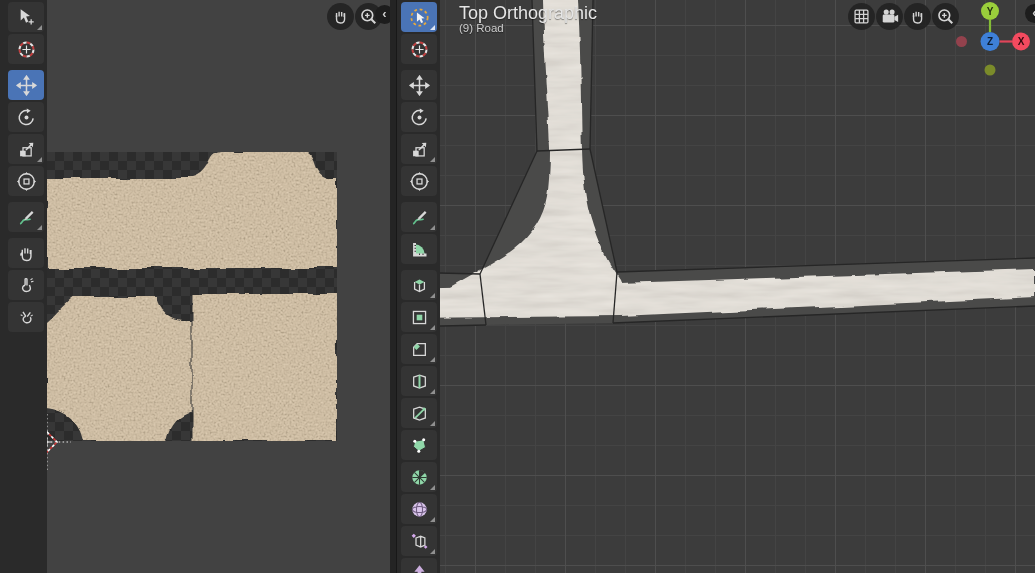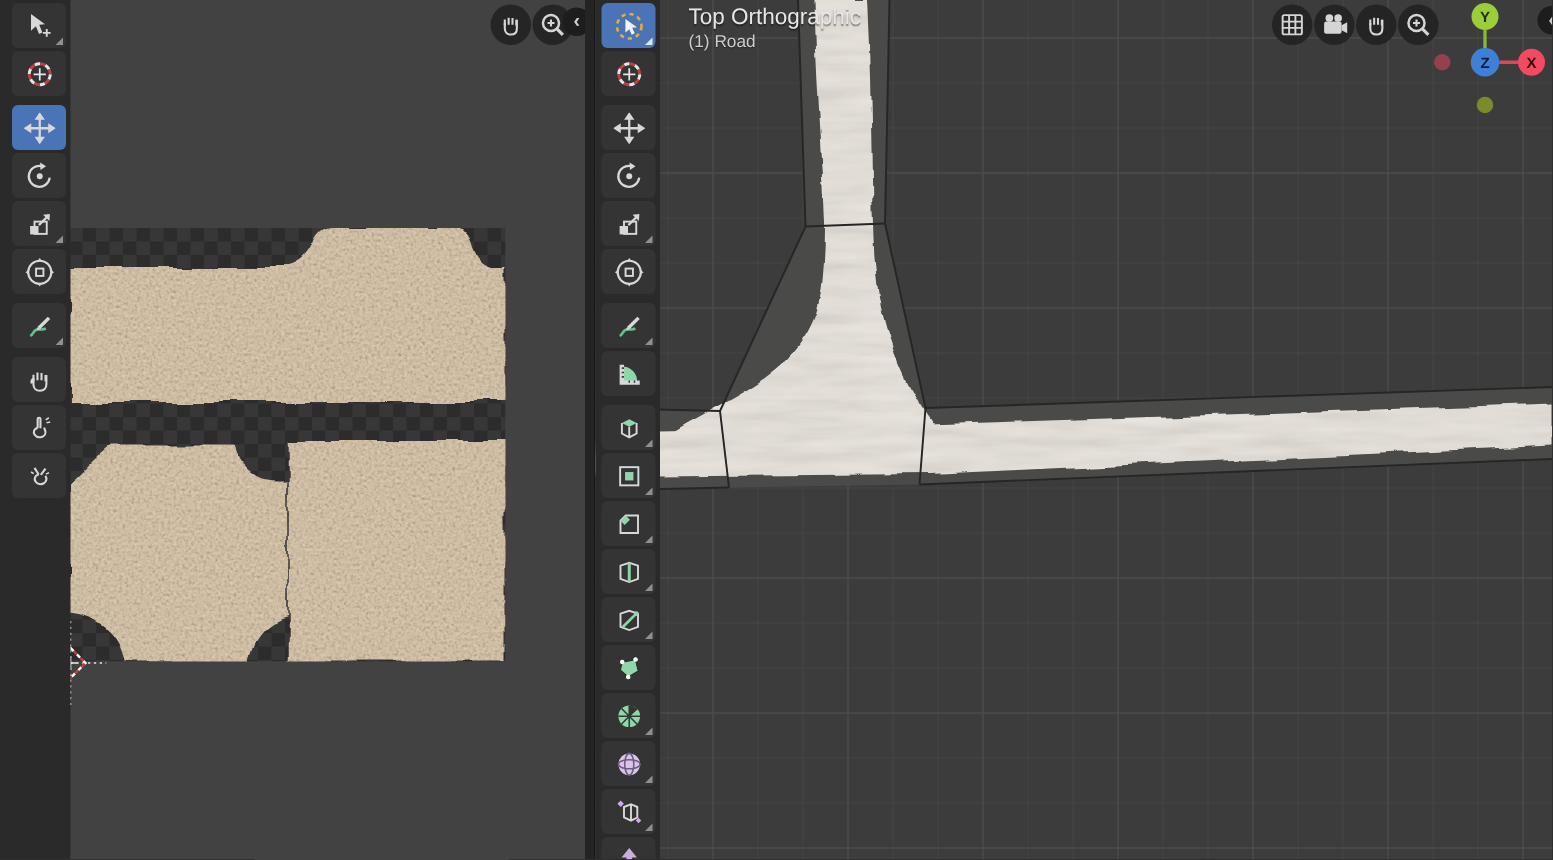--- a/index.html
+++ b/index.html
@@ -38,21 +38,21 @@
   .tool.active.fly::after{border-color:transparent transparent #dde6f4 transparent;}
   .icon-box{display:flex;align-items:center;justify-content:center;}
 
   
   .nav{position:absolute;width:27px;height:27px;border-radius:50%;background:rgba(33,33,33,0.88);
        display:flex;align-items:center;justify-content:center;}
   .chev{position:absolute;width:19px;height:19px;border-radius:50%;background:#1d1d1d;color:#cfcfcf;
         font-size:13px;line-height:18px;text-align:center;font-weight:bold;}
 
   
-  .vp-viewmode{position:absolute;left:62px;top:3px;font-size:15px;color:#e6e6e6;text-shadow:0 1px 1px rgba(0,0,0,.45);}
+  .vp-viewmode{position:absolute;left:62px;top:3px;font-size:18px;color:#e6e6e6;text-shadow:0 1px 1px rgba(0,0,0,.45);}
   .vp-objinfo{position:absolute;left:62px;top:22px;font-size:11.5px;color:#cdcdcd;text-shadow:0 1px 1px rgba(0,0,0,.45);}
 
   .gizmo{position:absolute;left:553px;top:0;}
 </style>
 </head>
 <body>
 
 <div class="app">
 
   <svg width="0" height="0" style="position:absolute">
@@ -260,21 +260,21 @@
         <path d="M0,272 L83,274"></path>
           <path d="M220,272 L638,258"></path>
         <path d="M0,327 L89,325"></path>
           <path d="M216,323 L638,306"></path>
         <path d="M83,274 L89,325"></path>
           <path d="M220,272 L216,323"></path>
       </g>
     </svg>
 
     <div class="vp-viewmode">Top Orthographic</div>
-    <div class="vp-objinfo">(1) Road</div>
+    <div class="vp-objinfo">(9) Road</div>
 
     <div class="tb tb-right" id="vp-tools">
         <div class="tool active fly">
           <span class="icon-box">
             <svg width="21" height="21" viewBox="0 0 18 18">
               <circle cx="9" cy="9" r="7" fill="none" stroke="#e7a93c" stroke-width="1.5" stroke-dasharray="2.4 2.3"></circle>
               <path d="M6.8,4.8 L6.8,12.6 L9,10.7 L10.4,13.8 L12.1,13 L10.7,9.9 L13.4,9.6 Z" fill="#f4f4f4"></path>
             </svg>
           </span>
         </div>

